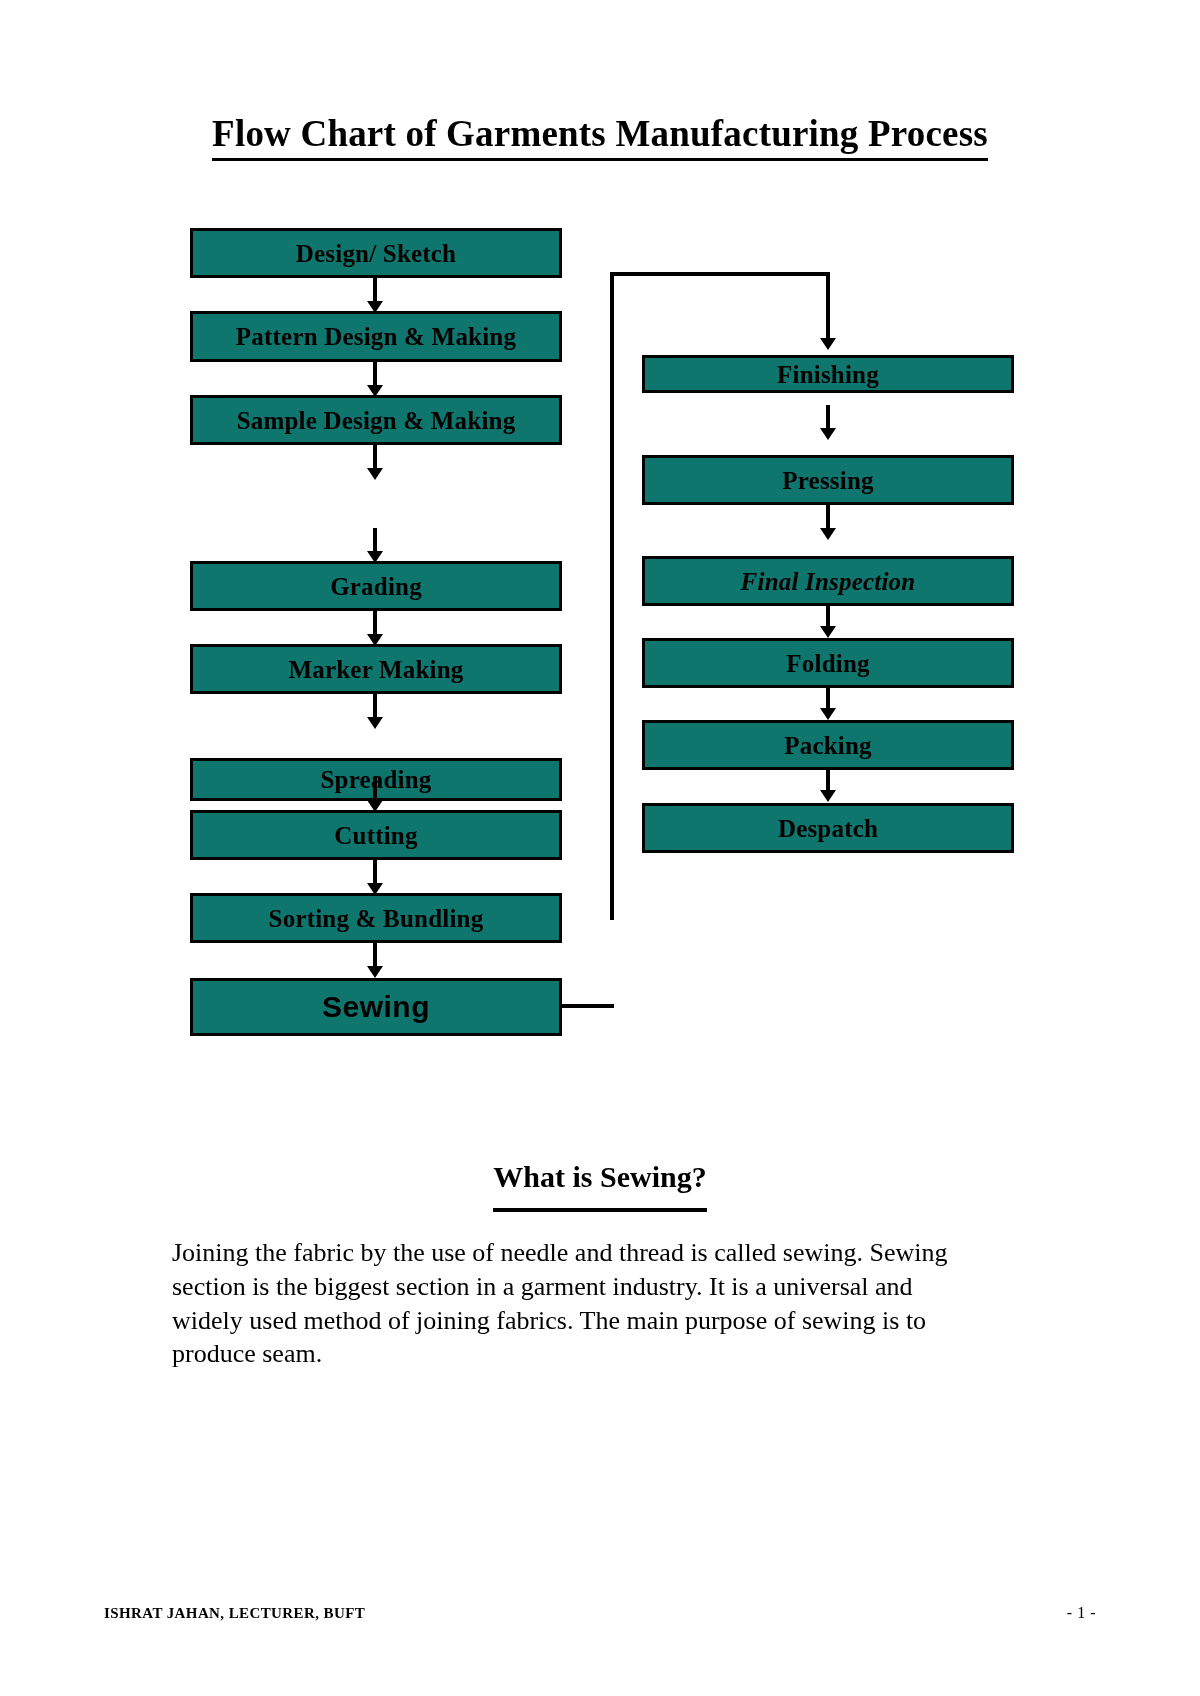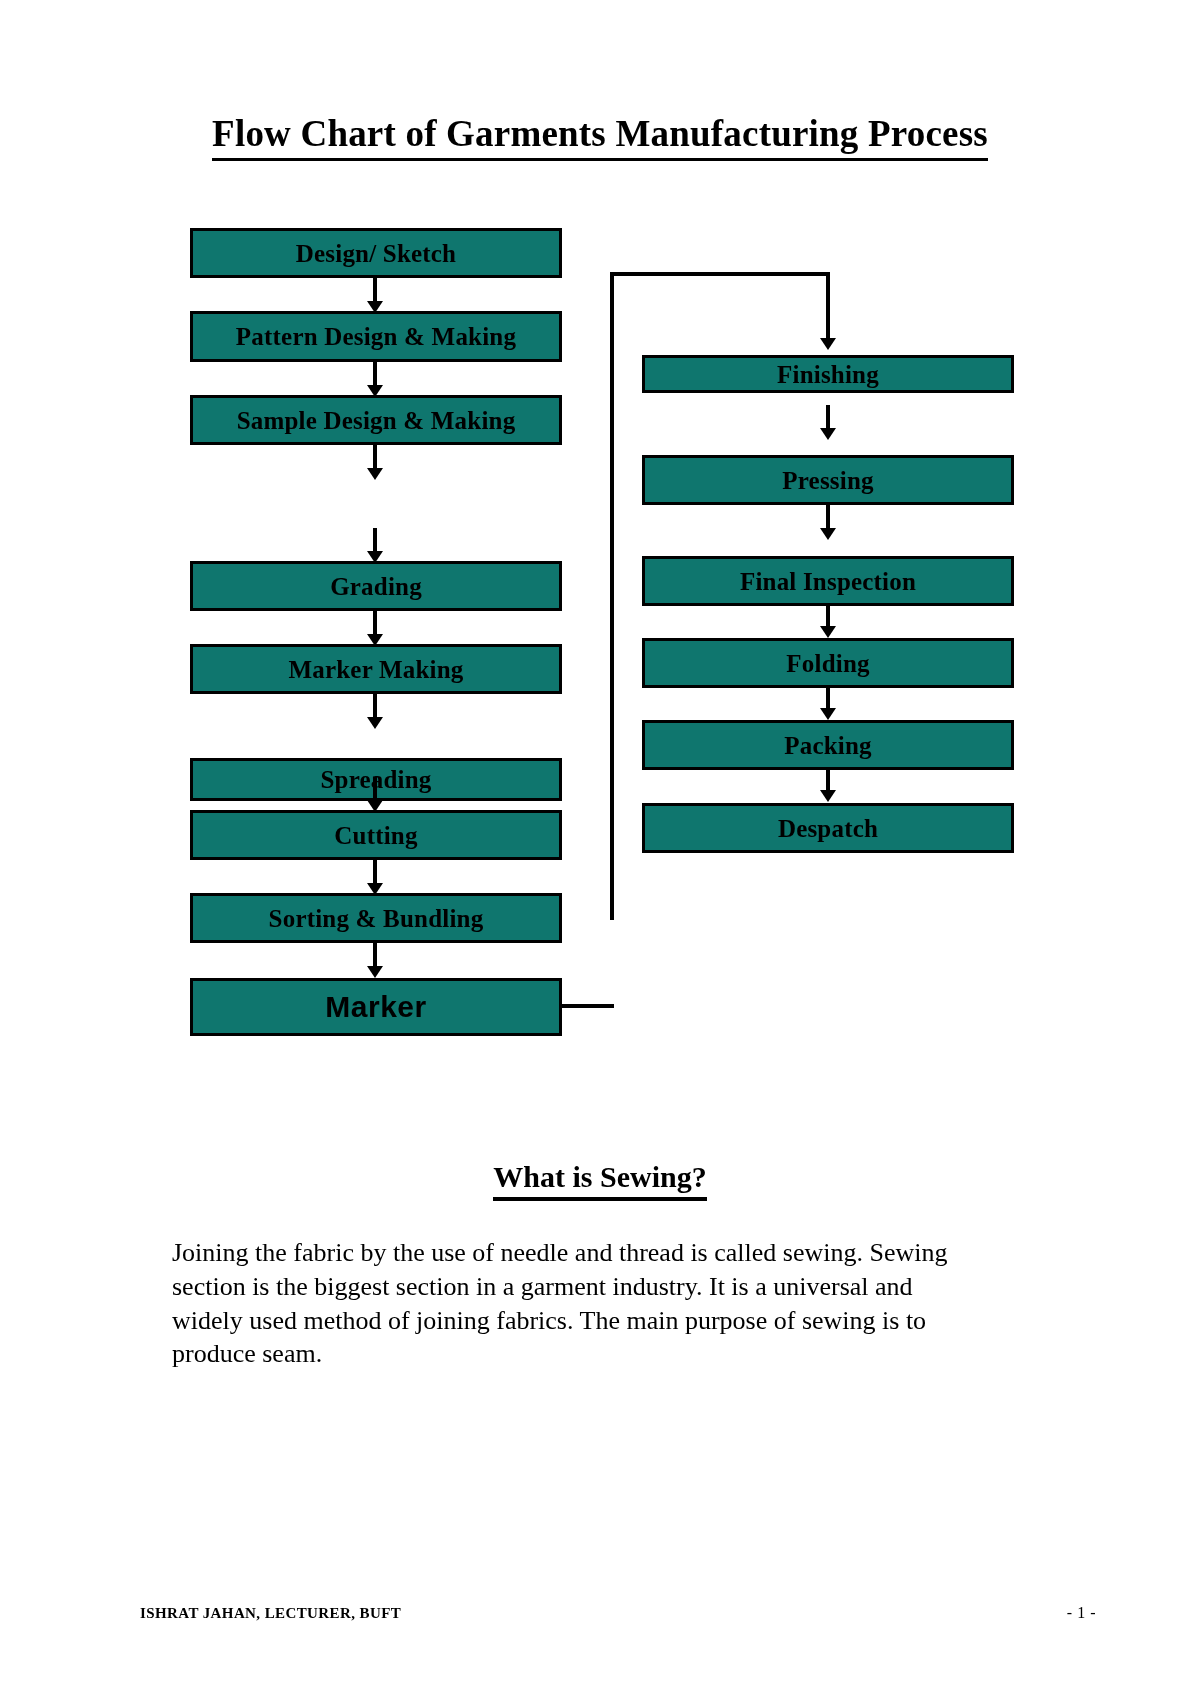--- a/index.html
+++ b/index.html
@@ -105,21 +105,21 @@
     left: 0;
     top: 1160px;
     width: 1200px;
     text-align: center;
     font-size: 30px;
     font-weight: 700;
   }
   .section-heading span.u {
     display: inline-block;
     border-bottom: 4px solid #000;
-    padding-bottom: 3px;
+    padding-bottom: 14px;
   }
 
   
   .body-text {
     position: absolute;
     left: 172px;
     top: 1236px;
     width: 812px;
     font-size: 26px;
     line-height: 1.30;
@@ -131,21 +131,20 @@
     position: absolute;
     left: 104px;
     right: 104px;
     top: 1604px;
     display: flex;
     align-items: baseline;
     justify-content: space-between;
     font-size: 15px;
     font-weight: 700;
     letter-spacing: 0.4px;
-    margin-left: 36px;
   }
   .footer .page-num {
     font-weight: 400;
     font-size: 16px;
     letter-spacing: 0.5px;
   }
 </style>
 </head>
 <body>
 
@@ -202,21 +201,21 @@
     <div class="arrow-v" style="left:373px; top:860px; height:26px;"></div>
     <div class="arrow-head" style="left:367px; top:883px;"></div>
 
     <div class="node" style="left:190px; top:893px; width:372px; height:50px;">
       <span>Sorting &amp; Bundling</span>
     </div>
     <div class="arrow-v" style="left:373px; top:943px; height:26px;"></div>
     <div class="arrow-head" style="left:367px; top:966px;"></div>
 
     <div class="node sewing" style="left:190px; top:978px; width:372px; height:58px;">
-      <span>Marker</span>
+      <span>Sewing</span>
     </div>
 
     <div class="seg-h" style="left:562px; top:1004px; width:52px;"></div>
 
     <div class="seg-v" style="left:610px; top:272px; height:648px;"></div>
 
     <div class="seg-h" style="left:610px; top:272px; width:220px;"></div>
 
     <div class="seg-v" style="left:826px; top:272px; height:70px;"></div>
     <div class="arrow-head" style="left:820px; top:338px;"></div>
@@ -226,21 +225,21 @@
     </div>
     <div class="arrow-v" style="left:826px; top:405px; height:26px;"></div>
     <div class="arrow-head" style="left:820px; top:428px;"></div>
 
     <div class="node" style="left:642px; top:455px; width:372px; height:50px;">
       <span>Pressing</span>
     </div>
     <div class="arrow-v" style="left:826px; top:505px; height:26px;"></div>
     <div class="arrow-head" style="left:820px; top:528px;"></div>
 
-    <div class="node" style="left:642px; top:556px; width:372px; height:50px;">
+    <div class="node" style="left:642px; top:556px; width:372px; height:50px;font-style:italic;">
       <span>Final Inspection</span>
     </div>
     <div class="arrow-v" style="left:826px; top:606px; height:23px;"></div>
     <div class="arrow-head" style="left:820px; top:626px;"></div>
 
     <div class="node" style="left:642px; top:638px; width:372px; height:50px;">
       <span>Folding</span>
     </div>
     <div class="arrow-v" style="left:826px; top:688px; height:23px;"></div>
     <div class="arrow-head" style="left:820px; top:708px;"></div>

